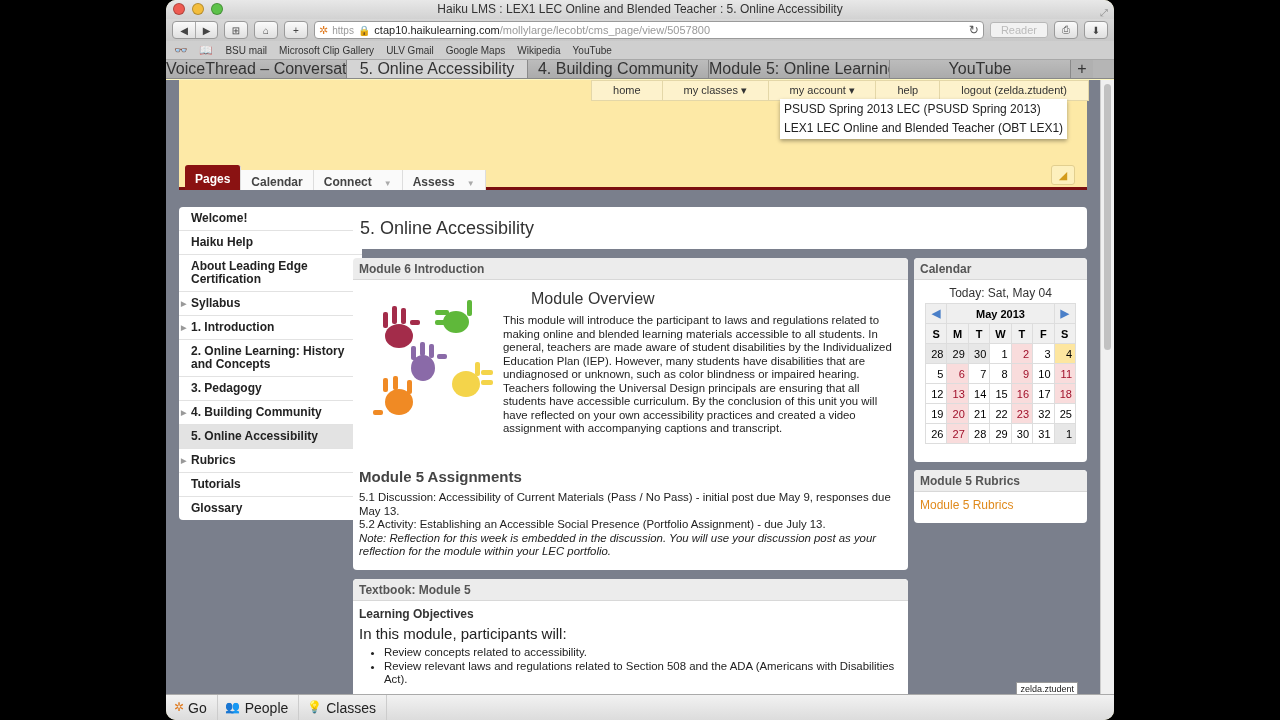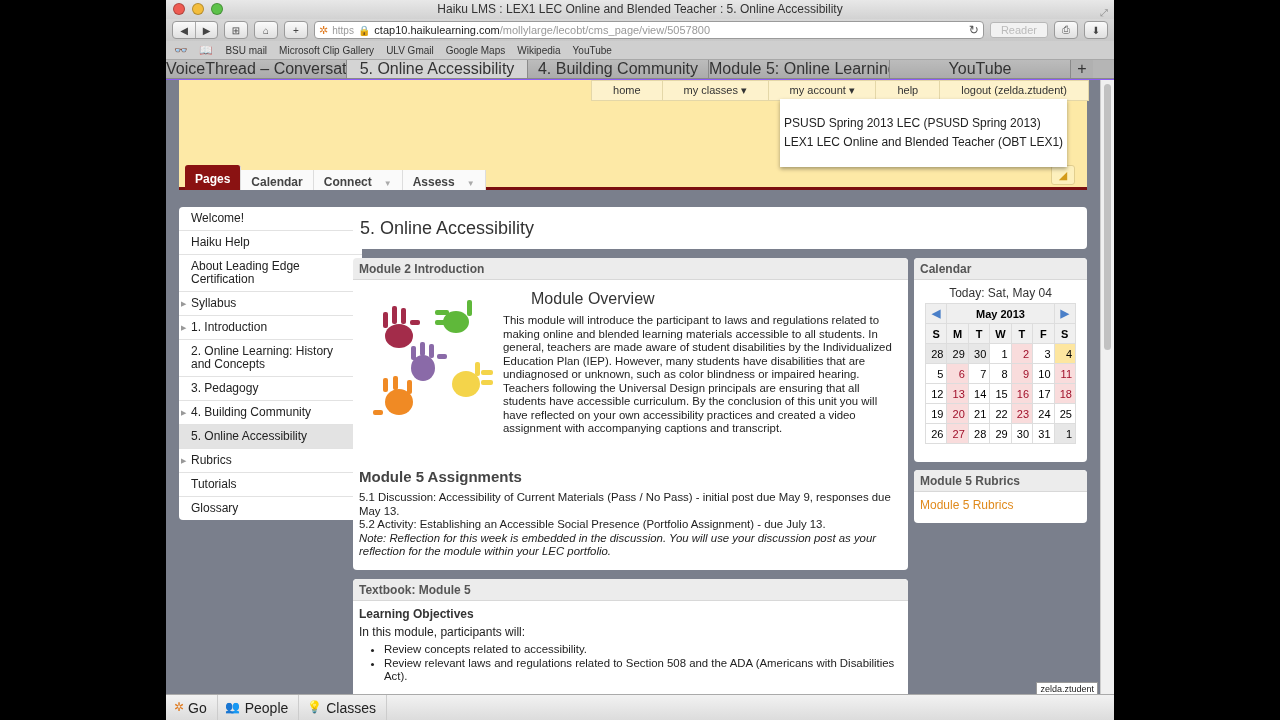--- a/index.html
+++ b/index.html
@@ -1,17 +1,17 @@
 <!DOCTYPE html>
 <html><head>
 <meta charset="utf-8">
 <style>
   * { box-sizing: border-box; margin: 0; padding: 0; }
   html, body { width: 1280px; height: 720px; overflow: hidden; background: #000; font-family: "Liberation Sans", sans-serif; }
-  .window { position: absolute; left: 166px; top: 0; width: 948px; height: 720px; background: #8b5cf6; overflow: hidden; }
+  .window { position: absolute; left: 166px; top: 0; width: 948px; height: 720px; background: #fef9c3; overflow: hidden; border-radius: 10px; }
   
   .titlebar { height: 19px; background: linear-gradient(#e8e8e8, #d2d2d2); position: relative; text-align: center; font-size: 12px; color: #333; line-height: 19px; }
   .traffic { position: absolute; left: 7px; top: 3px; display: flex; gap: 7px; }
   .traffic span { width: 12px; height: 12px; border-radius: 50%; display: block; border: 1px solid rgba(0,0,0,0.25); }
   .t-red { background: #ee5b52; } .t-yel { background: #f3bd3c; } .t-grn { background: #5dc24a; }
   .fullscreen-btn { position: absolute; right: 6px; top: 3px; font-size: 10px; color: #888; }
   
   .toolbar { height: 22px; background: linear-gradient(#d8d8d8, #c8c8c8); display: flex; align-items: center; padding: 0 6px; gap: 6px; }
   .tb-group { display: flex; border: 1px solid #9a9a9a; border-radius: 4px; background: linear-gradient(#fafafa, #e0e0e0); height: 18px; }
   .tb-btn { width: 22px; height: 16px; display: flex; align-items: center; justify-content: center; font-size: 10px; color: #444; }
@@ -33,60 +33,60 @@
   .tab-add { width: 22px; text-align: center; line-height: 18px; background: #b0b0b0; }
   
   .page { position: absolute; top: 80px; left: 0; width: 934px; height: 614px; background: #7a7f8c; overflow: hidden; }
   .scrollbar { position: absolute; top: 80px; right: 0; width: 14px; height: 614px; background: #f0f0f0; border-left: 1px solid #ccc; }
   .scroll-thumb { position: absolute; top: 4px; left: 3px; width: 7px; height: 266px; background: #c1c1c1; border-radius: 4px; }
   .header { position: absolute; left: 13px; top: 0; width: 908px; height: 110px; background: #fde9a6; border-bottom: 3px solid #7b1010; }
   .site-title { position: absolute; left: 6px; top: 49px; font-size: 24px; color: #333; }
   .topnav { position: absolute; right: -2px; top: 0; display: flex; background: #fdf2cc; border: 1px solid #e4d7a8; font-size: 11px; color: #333; }
   .topnav div { padding: 3px 21px; border-right: 1px solid #e4d7a8; }
   .topnav div:last-child { border-right: none; }
-  .dropdown { position: absolute; left: 614px; top: 19px; background: #fff; box-shadow: 0 2px 4px rgba(0,0,0,0.35); font-size: 12px; color: #222; padding: 15px 0; }
+  .dropdown { position: absolute; left: 614px; top: 19px; background: #fff; box-shadow: 0 2px 4px rgba(0,0,0,0.35); font-size: 12px; color: #222; padding: 1px 0; }
   .dropdown div { padding: 2px 4px; height: 19px; white-space: nowrap; }
   .subnav { position: absolute; left: 6px; top: 85px; display: flex; font-size: 12px; font-weight: bold; color: #444; }
   .subnav div { padding: 5px 10px 3px; background: #fafafa; border-right: 1px solid #ddd; margin-top: 5px; height: 20px; }
   .subnav div.active { background: #8a1212; color: #fff; margin-top: 0; height: 25px; padding-top: 7px; border-radius: 3px 3px 0 0; }
   .subnav .caret { color: #aaa; font-size: 8px; margin-left: 12px; }
   .rss-btn { position: absolute; right: 12px; top: 85px; width: 24px; height: 20px; border: 1px solid #e2cf8f; border-radius: 3px; background: #fdf0bd; color: #d39b1a; text-align: center; font-size: 11px; line-height: 18px; }
   
-  .sidebar { position: absolute; left: 13px; top: 127px; width: 183px; background: #fff; border-radius: 4px; font-size: 12px; color: #222; overflow: hidden; }
+  .sidebar { position: absolute; left: 13px; top: 127px; width: 183px; background: #fff; border-radius: 4px; font-size: 12px; color: #222; overflow: hidden; font-weight: bold; }
   .side-item { padding: 5px 12px; border-bottom: 1px solid #e2e2e2; position: relative; line-height: 13px; }
   .side-item.active { background: #e3e3e3; }
   .side-item .arrow { position: absolute; left: 2px; top: 5px; color: #999; font-size: 7px; }
   
   .main-title-box { position: absolute; left: 187px; top: 127px; width: 734px; height: 42px; background: #fff; border-radius: 4px; padding: 11px 7px; font-size: 18px; color: #333; }
   .panel { position: absolute; background: #fff; border-radius: 4px; overflow: hidden; }
   .panel-head { background: #ececec; border-bottom: 1px solid #d8d8d8; font-size: 12px; font-weight: bold; color: #555; padding: 4px 6px; height: 22px; }
   .intro { left: 187px; top: 178px; width: 555px; height: 312px; }
   .hands { position: absolute; left: 18px; top: 40px; width: 125px; height: 130px; }
   .overview-title { position: absolute; left: 178px; top: 32px; font-size: 16px; color: #333; }
   .overview-text { position: absolute; left: 150px; top: 56px; width: 395px; font-size: 11.4px; line-height: 13.5px; color: #222; }
   .assign-title { position: absolute; left: 6px; top: 210px; font-size: 15px; font-weight: bold; color: #444; }
   .assign-text { position: absolute; left: 6px; top: 233px; width: 540px; font-size: 11.4px; line-height: 13.5px; color: #222; }
   .assign-text .note { font-style: italic; }
   .textbook { left: 187px; top: 499px; width: 555px; height: 140px; }
   .lo-title { font-size: 12px; font-weight: bold; color: #333; padding: 6px 6px 2px; }
-  .lo-intro { font-size: 12px; color: #222; padding: 2px 6px 4px; }
+  .lo-intro { font-size: 15px; color: #222; padding: 2px 6px 4px; }
   .lo-list { font-size: 11.4px; color: #222; padding-left: 31px; line-height: 13.5px; }
   .calendar-panel { left: 748px; top: 178px; width: 173px; height: 204px; }
   .today { text-align: center; font-size: 12px; color: #333; margin-top: 6px; }
   .cal { margin: 3px auto 0; border-collapse: collapse; font-size: 11px; width: 151px; }
   .cal td, .cal th { border: 1px solid #ddd; text-align: right; padding: 2px 3px; height: 20px; width: 21px; }
   .cal th { text-align: center; background: #f0f0f0; font-weight: bold; }
   .cal .month-row th { background: #efefef; }
   .cal .nav-arrow { color: #4a7fc8; font-size: 11px; }
   .cal .other { background: #e7e7e7; }
   .cal .due { background: #f9dcdc; color: #a0102a; }
   .cal .today-cell { background: #fde6a0; }
   .rubrics-panel { left: 748px; top: 390px; width: 173px; height: 53px; }
   .rubrics-link { font-size: 12px; color: #e08a1c; padding: 6px; }
-  .user-tooltip { position: absolute; right: 2px; top: 602px; background: #fff; border: 1px solid #999; font-size: 9px; padding: 1px 3px; color: #222; }
+  .user-tooltip { position: absolute; right: 22px; top: 602px; background: #fff; border: 1px solid #999; font-size: 9px; padding: 1px 3px; color: #222; }
   
   .bottombar { position: absolute; top: 694px; left: 0; width: 948px; height: 26px; background: linear-gradient(#f2f2f2, #dcdcdc); border-top: 1px solid #aaa; display: flex; font-size: 14px; color: #222; }
   .bottombar div { padding: 5px 10px 0 8px; border-right: 1px solid #ccc; display: flex; gap: 4px; align-items: flex-start; }
   .bb-icon { font-size: 12px; }
 </style>
 </head>
 <body>
 
 <div class="window">
   <div class="titlebar">
@@ -184,21 +184,21 @@
       <div class="side-item"><span class="arrow">▶</span><span>4. Building Community</span></div>
       <div class="side-item active"><span>5. Online Accessibility</span></div>
       <div class="side-item"><span class="arrow">▶</span><span>Rubrics</span></div>
       <div class="side-item"><span>Tutorials</span></div>
       <div class="side-item" style="border-bottom:none"><span>Glossary</span></div>
     </div>
 
     <div class="main-title-box">5. Online Accessibility</div>
 
     <div class="panel intro">
-      <div class="panel-head">Module 2 Introduction</div>
+      <div class="panel-head">Module 6 Introduction</div>
       <svg class="hands" viewBox="0 0 125 130">
         <g fill="#a32c4a">
             <ellipse cx="28" cy="38" rx="14" ry="12"></ellipse>
             <rect x="12" y="14" width="5" height="16" rx="2"></rect>
             <rect x="21" y="8" width="5" height="18" rx="2"></rect>
             <rect x="30" y="10" width="5" height="16" rx="2"></rect>
             <rect x="39" y="22" width="10" height="5" rx="2"></rect>
           </g>
         <g fill="#5fb83a">
             <ellipse cx="85" cy="24" rx="13" ry="11"></ellipse>
@@ -294,21 +294,21 @@
               <td class="due">16</td>
               <td>17</td>
               <td class="due">18</td>
             </tr>
             <tr>
               <td>19</td>
               <td class="due">20</td>
               <td>21</td>
               <td>22</td>
               <td class="due">23</td>
-              <td>24</td>
+              <td>32</td>
               <td>25</td>
             </tr>
             <tr>
               <td>26</td>
               <td class="due">27</td>
               <td>28</td>
               <td>29</td>
               <td>30</td>
               <td>31</td>
               <td class="other">1</td>

